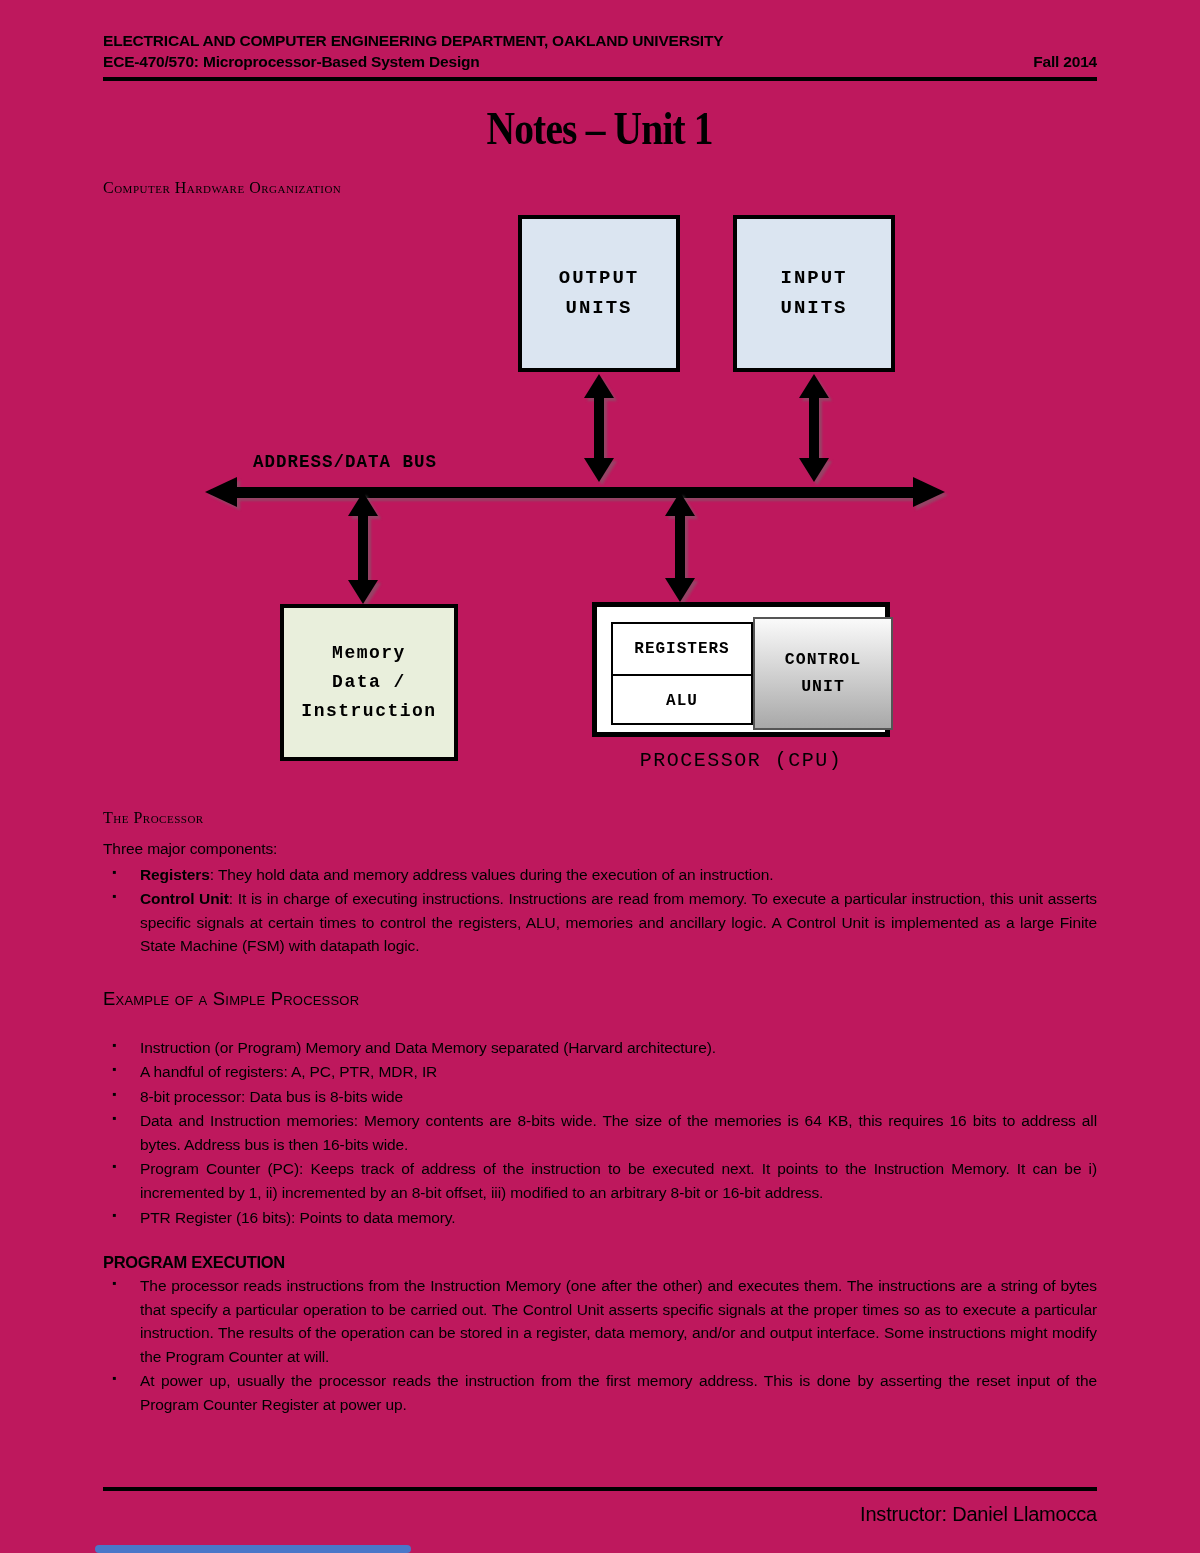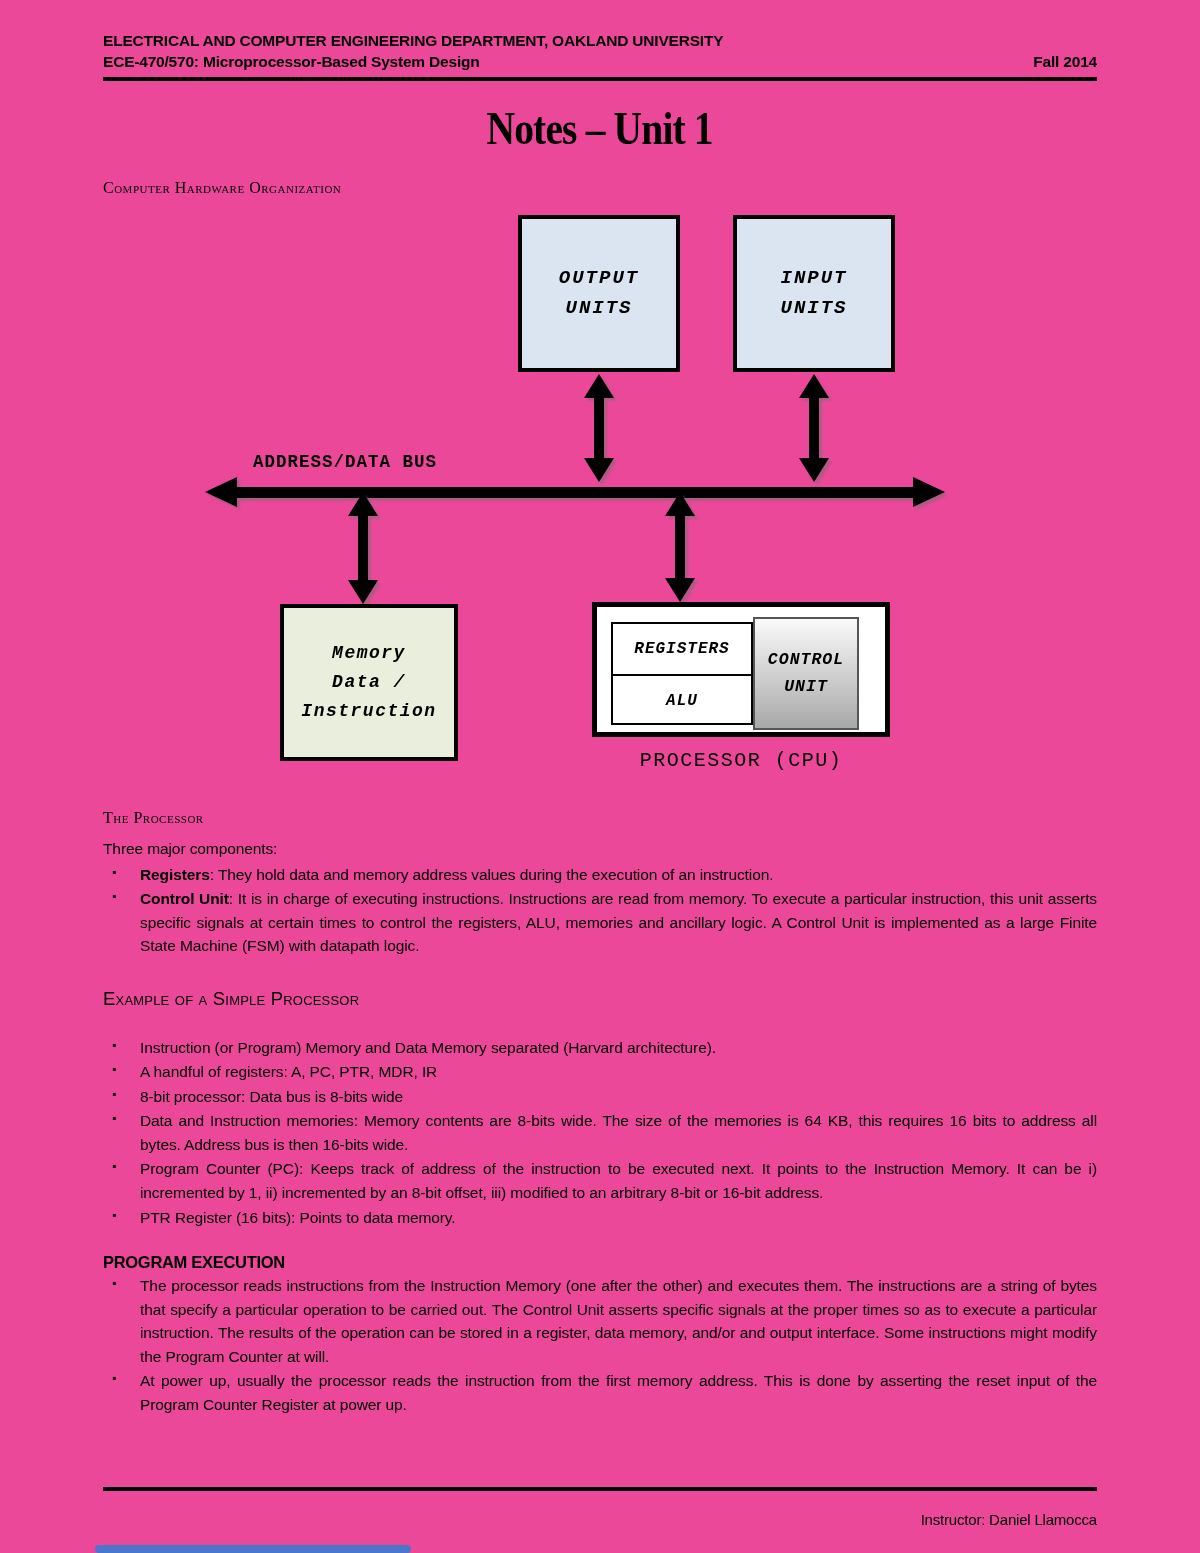--- a/index.html
+++ b/index.html
@@ -1,16 +1,16 @@
 <!DOCTYPE html>
 <html style="--io-blue: #dbe5f1; --mem-green: #e9efdc; --ctrl-top: #fafafa; --ctrl-bottom: #a8a8a8; --bar-blue: #4a77c9;"><head>
 <meta charset="utf-8">
 <style>
   html,body{margin:0;padding:0;background:#ffffff;}
-  .page{position:relative;width:1200px;height:1553px;background:#ec4899;overflow:hidden;
+  .page{position:relative;width:1200px;height:1553px;background:#be185d;overflow:hidden;
         font-family:"Liberation Sans",sans-serif;color:#000;}
   .content{position:absolute;left:103px;top:0;width:994px;}
 
   
   .hdr{padding-top:30px;}
   .hdr-line1{font-size:15.5px;font-weight:bold;letter-spacing:-0.2px;line-height:21px;}
   .hdr-line2{font-size:15.5px;font-weight:bold;letter-spacing:-0.2px;line-height:21px;display:flex;justify-content:space-between;gap:16px;}
   .hdr-rule{border-bottom:4px solid #000;margin-top:5px;}
 
   
@@ -27,34 +27,34 @@
   p.intro{margin:10px 0 2px 0;}
   ul.sq{list-style:none;margin:2px 0 0 0;padding:0;}
   ul.sq li{position:relative;padding-left:37px;margin:0 0 1px 0;}
   ul.sq li::before{content:"\25AA";position:absolute;left:9px;top:0;font-size:12px;}
   .b{font-weight:bold;}
 
   
   .diagram{position:relative;height:580px;margin-top:12px;}
   .dbox{position:absolute;border:4px solid #000;box-sizing:border-box;
         display:flex;align-items:center;justify-content:center;text-align:center;
-        font-family:"Liberation Mono","DejaVu Sans Mono",monospace;font-weight:bold;font-style:italic;}
+        font-family:"Liberation Mono","DejaVu Sans Mono",monospace;font-weight:bold;}
   .pre{white-space:pre-line;}
   .io-box{width:162px;height:157px;top:6px;background:var(--io-blue,#dbe5f1);
         font-size:19px;letter-spacing:2px;line-height:1.55;}
   #outputBox{left:415px;}
   #inputBox{left:630px;}
   .mem-box{left:177px;top:395px;width:178px;height:157px;background:var(--mem-green,#e9efdc);
         font-size:18px;letter-spacing:1.5px;line-height:1.6;}
   .cpu-box{left:489px;top:393px;width:298px;height:135px;background:#fff;border-width:5px;}
   .reg-col{position:absolute;left:14px;top:15px;width:142px;height:103px;border:2px solid #000;box-sizing:border-box;background:#fff;}
   .reg-row{height:50px;display:flex;align-items:center;justify-content:center;
         font-family:"Liberation Mono","DejaVu Sans Mono",monospace;font-weight:bold;font-size:16px;letter-spacing:1px;}
   .reg-row.top{border-bottom:2px solid #000;}
-  .ctrl-box{position:absolute;left:156px;top:10px;width:106px;height:113px;border:2px solid #555;box-sizing:border-box;
+  .ctrl-box{position:absolute;left:156px;top:10px;width:140px;height:113px;border:2px solid #555;box-sizing:border-box;
         background:linear-gradient(to bottom,var(--ctrl-top,#fafafa),var(--ctrl-bottom,#a8a8a8));
         display:flex;align-items:center;justify-content:center;text-align:center;
         font-family:"Liberation Mono","DejaVu Sans Mono",monospace;font-weight:bold;font-size:16.5px;letter-spacing:1px;line-height:1.6;}
   .cpu-caption{position:absolute;left:489px;top:540px;width:298px;text-align:center;
         font-family:"Liberation Mono","DejaVu Sans Mono",monospace;font-size:20px;letter-spacing:1.5px;}
   .bus-label{position:absolute;left:150px;top:243px;
         font-family:"Liberation Mono","DejaVu Sans Mono",monospace;font-weight:bold;font-size:17.5px;letter-spacing:1px;}
 
   
   .shadowed{filter:drop-shadow(3px 3px 1px rgba(110,110,110,0.5));}
@@ -67,21 +67,21 @@
   .varrow .head-d{width:0;height:0;border-left:15px solid transparent;border-right:15px solid transparent;border-top:24px solid #000;}
   .varrow .shaft{width:10px;flex:1;background:#000;}
   #arrOut{left:481px;top:165px;height:108px;}
   #arrIn{left:696px;top:165px;height:108px;}
   #arrMem{left:245px;top:283px;height:112px;}
   #arrCpu{left:562px;top:283px;height:110px;}
 
   
   .footer{position:absolute;left:103px;top:1487px;width:994px;}
   .footer-rule{border-bottom:4px solid #000;}
-  .footer-text{text-align:right;font-size:15px;margin-top:20px;letter-spacing:-0.2px;}
+  .footer-text{text-align:right;font-size:20px;margin-top:12px;letter-spacing:-0.2px;}
 
   .bottom-bar{position:absolute;left:95px;top:1545px;width:316px;height:8px;border-radius:4px;
         background:var(--bar-blue,#4a77c9);}
 </style>
 </head>
 <body>
 
 <div class="page">
   <div class="content">
 

